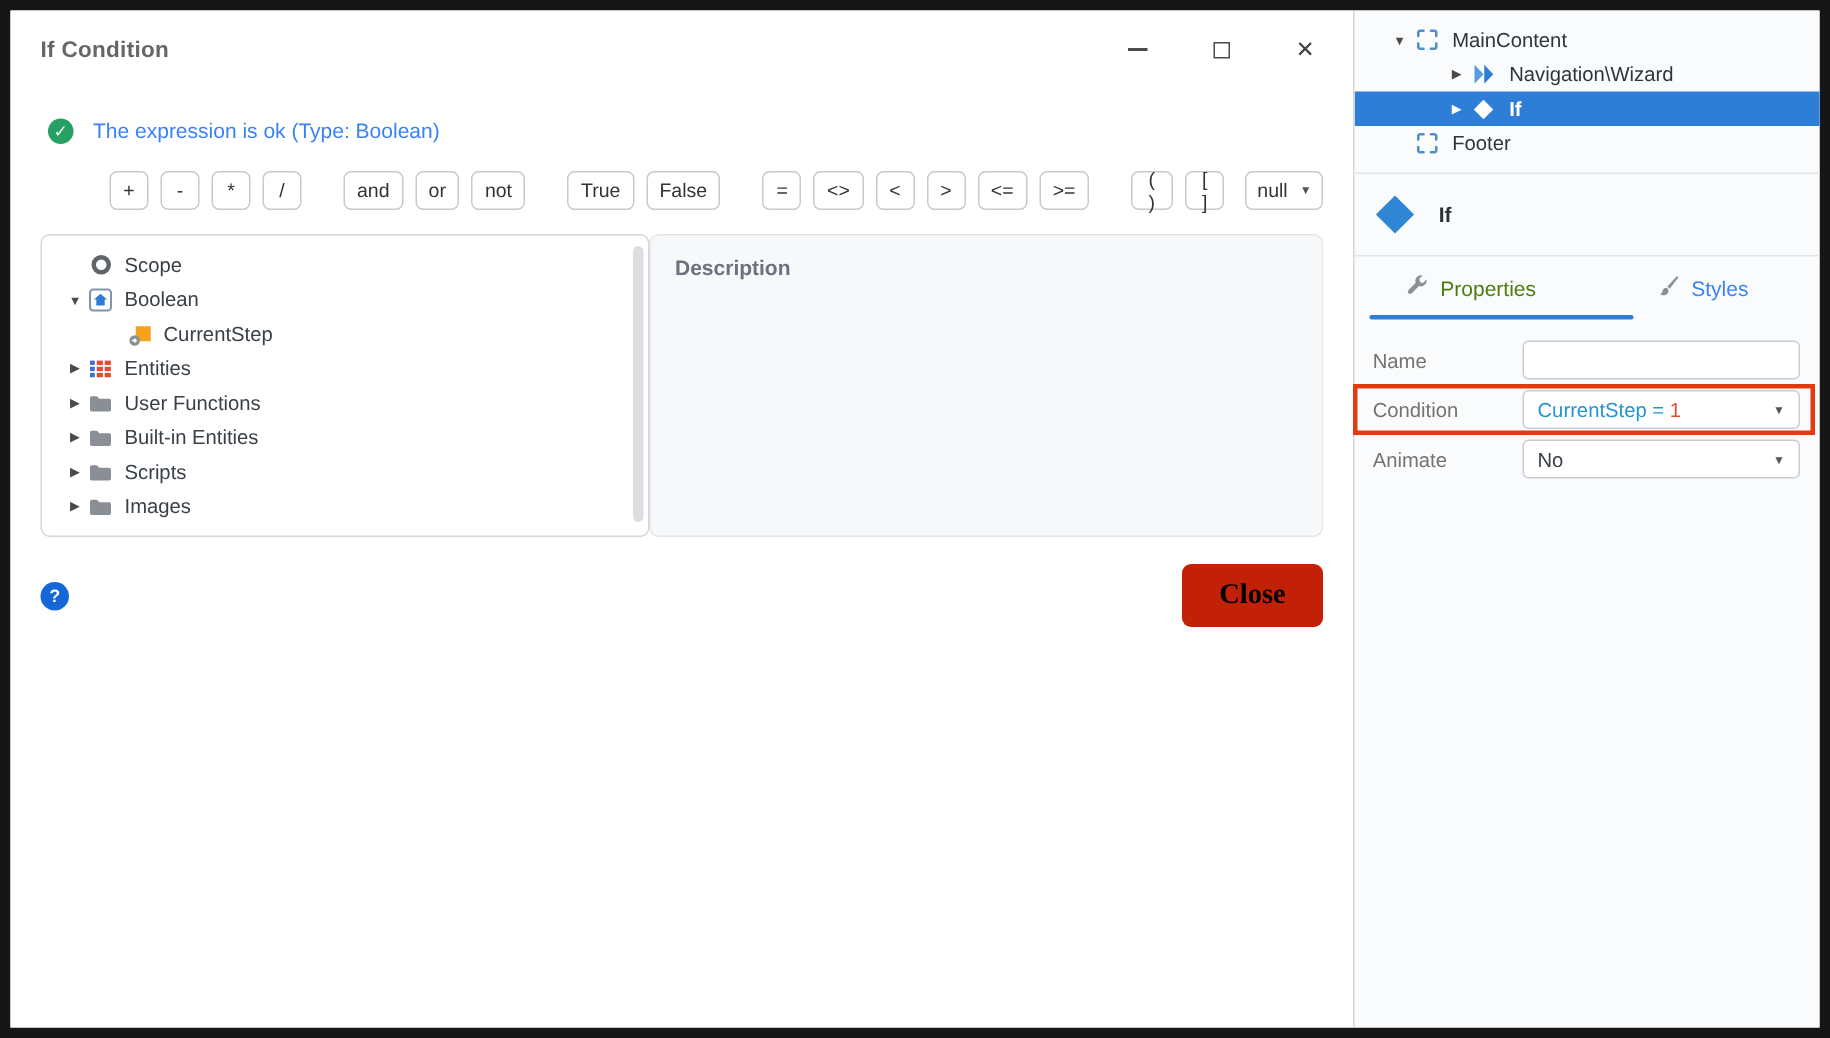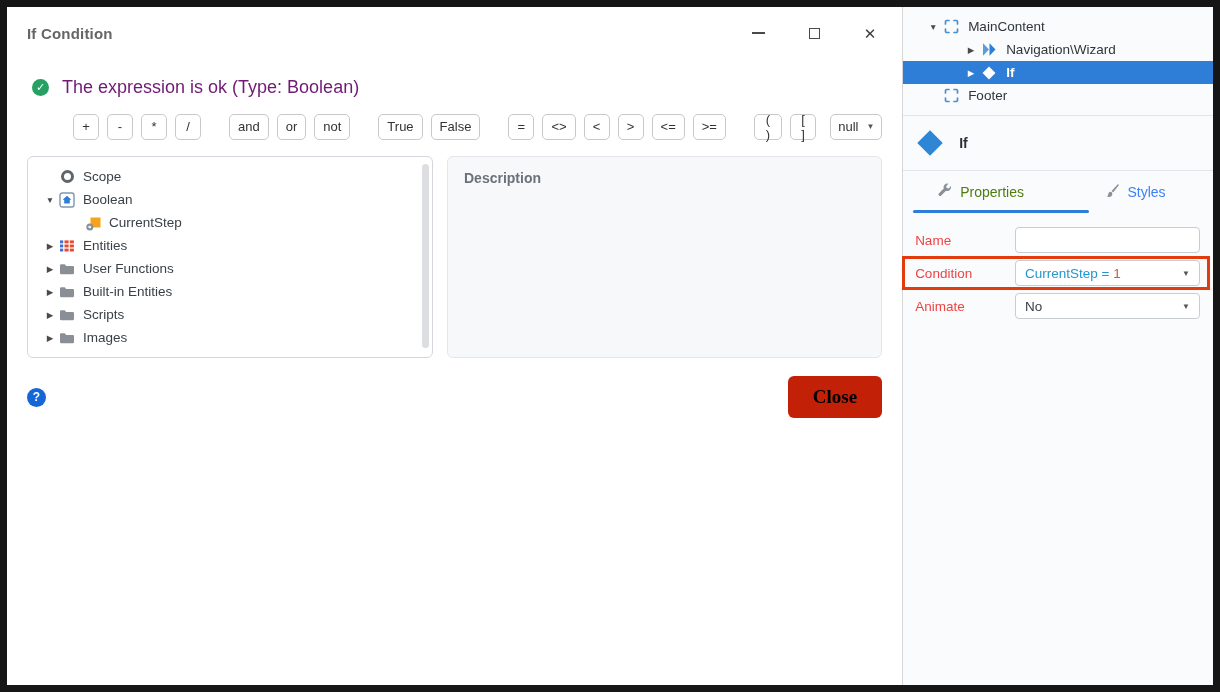--- a/index.html
+++ b/index.html
@@ -23,29 +23,29 @@
   .close-glyph { font-size:15px; color:#3c3c3c; line-height:1; }
 
   .editor { position:relative; margin-top:12px; height:232px; border:1px solid #cfd2d6; border-radius:6px; background:#fff; padding:13px 12px; }
   .editor-code { font-family:"DejaVu Sans Mono","Liberation Mono",monospace; font-size:13px; color:#3a3a3a; }
   .lit-soft { color:#d97b5b; }
   .annotation { position:absolute; border:3px solid #e13b0e; pointer-events:none; }
   .editor-annotation { left:-2px; top:-3px; width:141px; height:47px; }
 
   .validation { margin-top:26px; display:flex; align-items:center; gap:13px; padding-left:5px; height:20px; }
   .check-circle { width:17px; height:17px; border-radius:50%; background:#27a163; color:#fff; font-size:11px; font-weight:bold; display:flex; align-items:center; justify-content:center; }
-  .validation-text { font-size:18px; color:#701a75; }
+  .validation-text { font-size:14px; color:#3b82f6; }
 
   .op-row { margin-top:16px; margin-left:46px; display:flex; align-items:center; height:27px; }
   .btn-group { display:flex; gap:8px; margin-right:28px; }
   .op-btn { height:26px; min-width:26px; padding:0 8px; background:#fff; border:1px solid #c6cacd; border-radius:5px; font-size:13px; color:#333; display:flex; align-items:center; justify-content:center; cursor:pointer; font-family:inherit; }
   .null-btn { display:flex; align-items:center; gap:8px; margin-left:-14px; }
   .caret { font-size:8px; color:#555; }
 
-  .panels { margin-top:16px; display:flex; gap:14px; height:202px; }
+  .panels { margin-top:16px; display:flex; gap:0; height:202px; }
   .scope-panel { width:406px; background:#fff; border:1px solid #d3d6da; border-radius:6px; position:relative; padding:8px 0; overflow:hidden; }
   .scope-scrollbar { position:absolute; right:3px; top:7px; bottom:9px; width:7px; background:#dcdee1; border-radius:4px; cursor:pointer; }
   .tree-row { height:23px; display:flex; align-items:center; font-size:13.5px; color:#3a4047; cursor:pointer; }
   .tree-row .expander { width:16px; display:flex; justify-content:center; font-size:8.5px; color:#4a4a4a; flex:none; }
   .tree-row .tree-icon { width:18px; margin-right:7px; display:flex; justify-content:center; align-items:center; flex:none; }
   .donut { width:13px; height:13px; border:3.8px solid #5f6569; border-radius:50%; display:block; }
 
   .desc-panel { flex:1; background:#f7f8f9; border:1px solid #e4e6e9; border-radius:6px; padding:13px 16px; }
   .desc-title { font-size:14px; font-weight:bold; color:#6b727c; }
 
@@ -64,21 +64,21 @@
   .wt-row.selected .tree-icon { color:#fff; }
   .divider { height:1px; background:#e3e5e8; flex:none; }
   .element-header { height:54px; display:flex; align-items:center; gap:14px; padding-left:12px; }
   .element-title { font-size:14px; font-weight:bold; color:#2b3138; }
   .tabs { position:relative; height:42px; display:flex; align-items:center; }
   .tab { flex:1; display:flex; align-items:center; justify-content:center; gap:8px; font-size:14px; color:#3b82f6; cursor:pointer; height:100%; }
   .tab.active { color:#4d7c0f; }
   .tab-underline { position:absolute; left:10px; bottom:0; width:176px; height:3px; background:#2e7dd7; border-radius:2px; }
   .props { padding:14px 13px 0 12px; display:flex; flex-direction:column; gap:7px; }
   .prop-row { position:relative; display:flex; align-items:center; height:26px; }
-  .prop-label { flex:1; font-size:13.5px; color:#ef4444; }
+  .prop-label { flex:1; font-size:13.5px; color:#737373; }
   .prop-field { width:185px; height:26px; background:#fff; border:1px solid #c8cdd2; border-radius:4px; display:flex; align-items:center; padding:0 9px; font-size:13.5px; color:#3b4148; cursor:pointer; font-family:inherit; }
   input.prop-field { cursor:text; }
   .prop-field .caret { margin-left:auto; }
   .cond-blue { color:#2596cd; white-space:pre; }
   .cond-red { color:#e04f39; }
   .condition-annotation { left:-13px; right:-10px; top:-4px; bottom:-4px; }
 </style>
 </head>
 <body>
 

